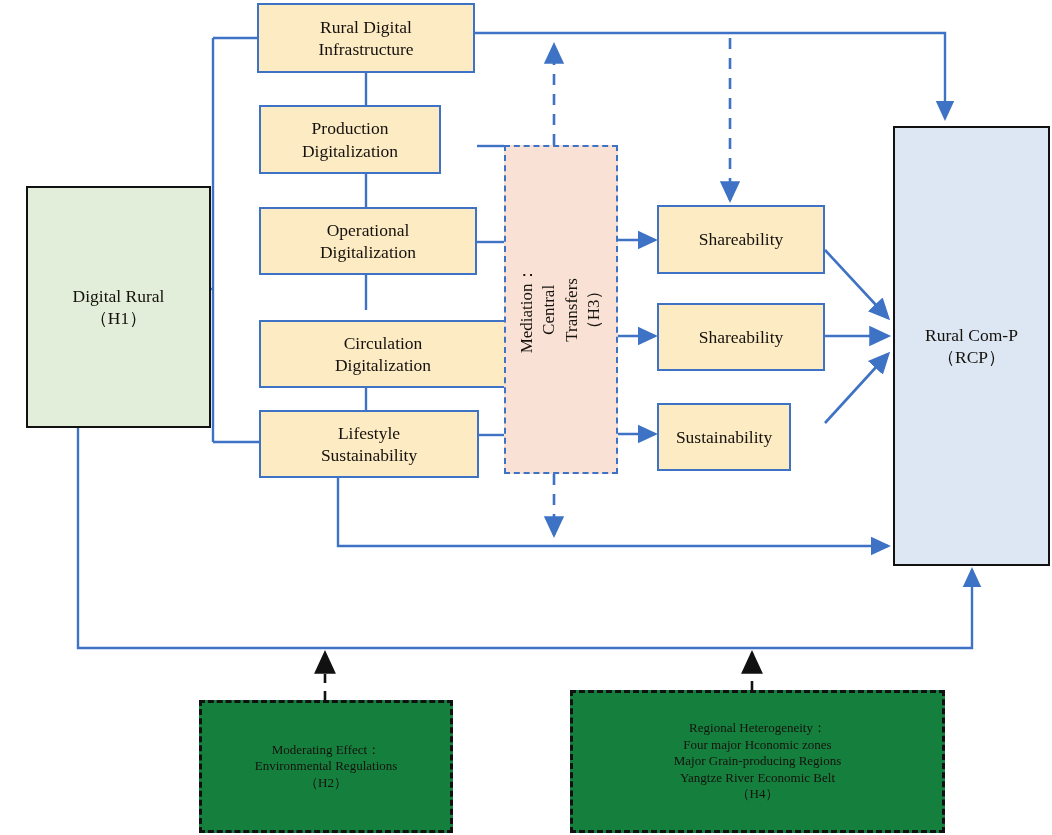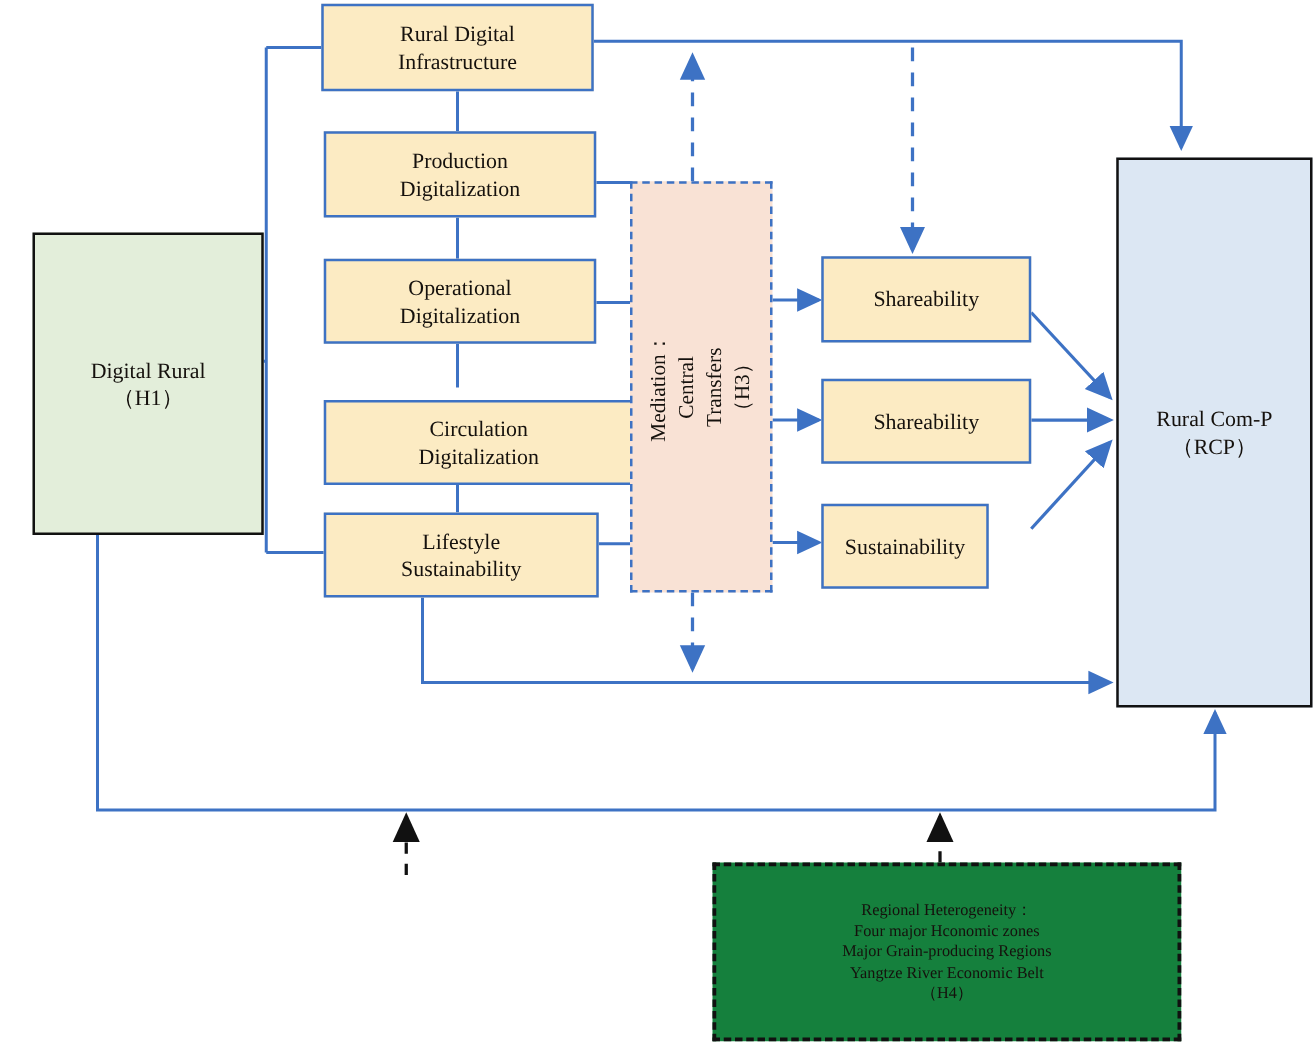--- a/index.html
+++ b/index.html
@@ -134,21 +134,21 @@
       <path d="M325,700 L325,653" marker-end="url(#arrBlack)"></path>
       <path d="M752,690 L752,653" marker-end="url(#arrBlack)"></path>
     </g>
   </svg>
 
   <div class="node node-cream" style="left:257px; top:3px; width:218px; height:70px;">
     <span class="lbl">Rural Digital
 Infrastructure</span>
   </div>
 
-  <div class="node node-cream" style="left:259px; top:105px; width:218px; height:69px;">
+  <div class="node node-cream" style="left:259px; top:105px; width:182px; height:69px;">
     <span class="lbl">Production
 Digitalization</span>
   </div>
 
   <div class="node node-cream" style="left:259px; top:207px; width:218px; height:68px;">
     <span class="lbl">Operational
 Digitalization</span>
   </div>
 
   <div class="node node-cream" style="left:259px; top:320px; width:248px; height:68px;">
@@ -182,20 +182,25 @@
 
   <div class="node node-cream" style="left:657px; top:403px; width:134px; height:68px;">
     <span class="lbl">Sustainability</span>
   </div>
 
   <div class="node node-blue" style="left:893px; top:126px; width:157px; height:440px;">
     <span class="lbl">Rural Com-P
 （RCP）</span>
   </div>
 
+  <div class="node node-mod" style="left:199px; top:700px; width:254px; height:133px;">
+    <span class="lbl">Moderating Effect：
+Environmental Regulations
+（H2）</span>
+  </div>
 
   <div class="node node-mod" style="left:570px; top:690px; width:375px; height:143px;">
     <span class="lbl">Regional Heterogeneity：
 Four major Hconomic zones
 Major Grain-producing Regions
 Yangtze River Economic Belt
 （H4）</span>
   </div>
 
 </div>

